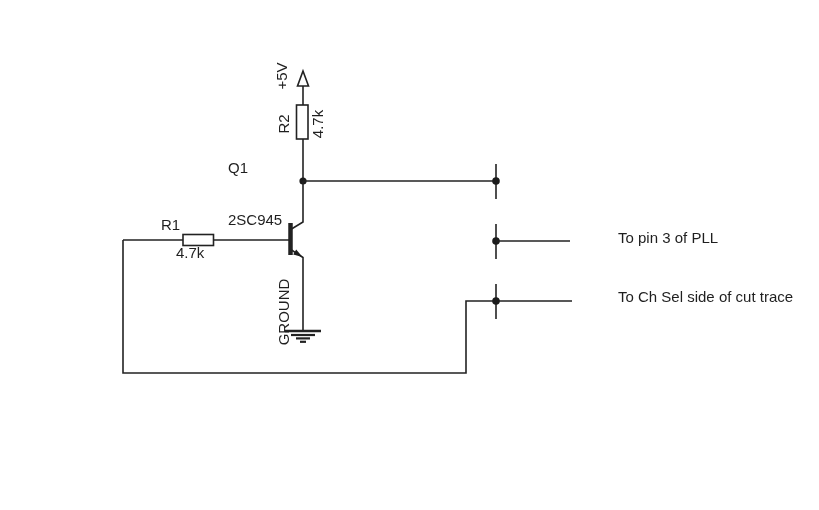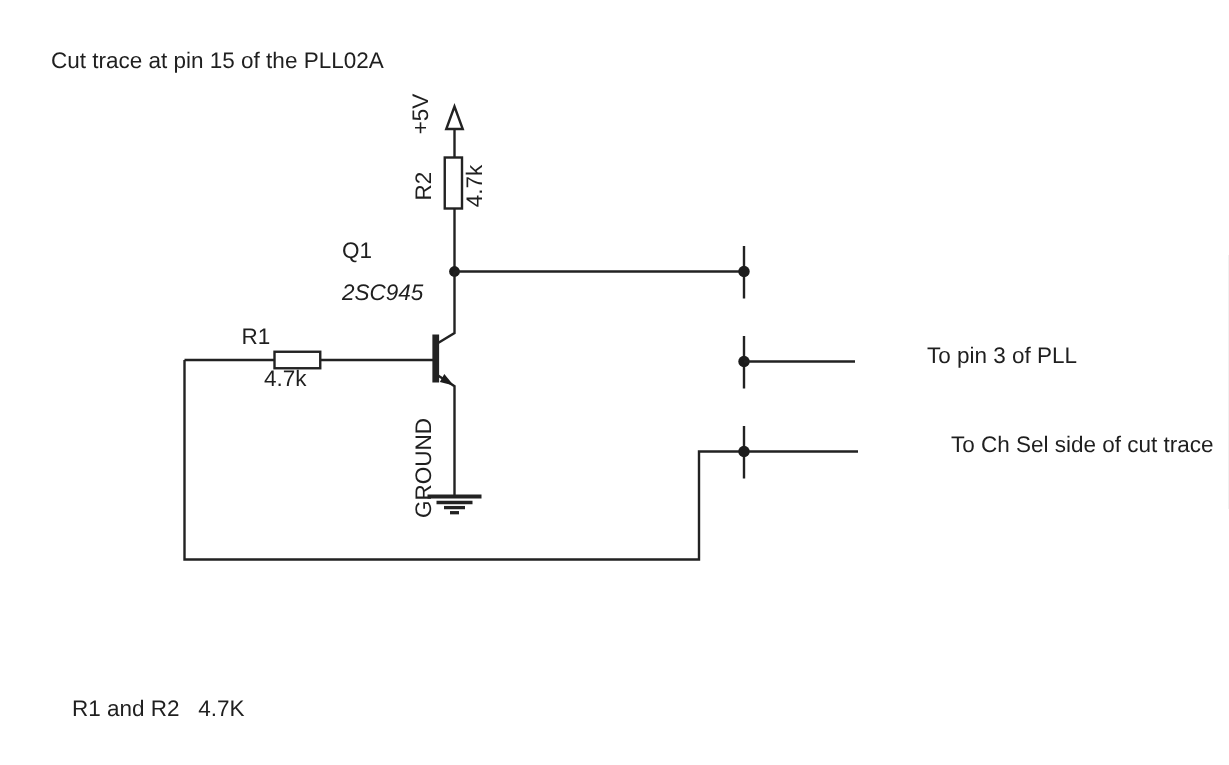--- a/index.html
+++ b/index.html
@@ -75,36 +75,34 @@
     <circle cx="496" cy="181" r="3.8" fill="#1c1c1c" stroke="none"></circle>
 
     <line x1="496" y1="224" x2="496" y2="259"></line>
     <circle cx="496" cy="241" r="3.8" fill="#1c1c1c" stroke="none"></circle>
     <line x1="496" y1="241" x2="570" y2="241"></line>
 
     <line x1="496" y1="284" x2="496" y2="319"></line>
     <circle cx="496" cy="301" r="3.8" fill="#1c1c1c" stroke="none"></circle>
   </svg>
 
-  <div class="label" style="left:34px; top:33px;">Cut trace at pin 15 of the PLL02A</div>
 
   <div class="vtext" style="left:281px; top:76px;">+5V</div>
 
   <div class="vtext" style="left:283px; top:124px;">R2</div>
   <div class="vtext" style="left:317px; top:124px;">4.7k</div>
 
   <div class="label" style="left:228px; top:160px;">Q1</div>
-  <div class="label" style="left:228px; top:188px;font-style:italic;">2SC945</div>
+  <div class="label" style="left:228px; top:212px;">2SC945</div>
 
   <div class="label" style="left:161px; top:217px;">R1</div>
   <div class="label" style="left:176px; top:245px;">4.7k</div>
 
   <div class="vtext" style="left:283px; top:312px;">GROUND</div>
 
 
   <div class="label" style="left:618px; top:230px;">To pin 3 of PLL</div>
 
-  <div class="label" style="left:618px; top:289px;margin-left:16px;">To Ch Sel side of cut trace</div>
+  <div class="label" style="left:618px; top:289px;">To Ch Sel side of cut trace</div>
 
 
-  <div class="label" style="left:48px; top:465px;">R1 and R2   4.7K</div>
 
 </div>
 
 </body></html>

